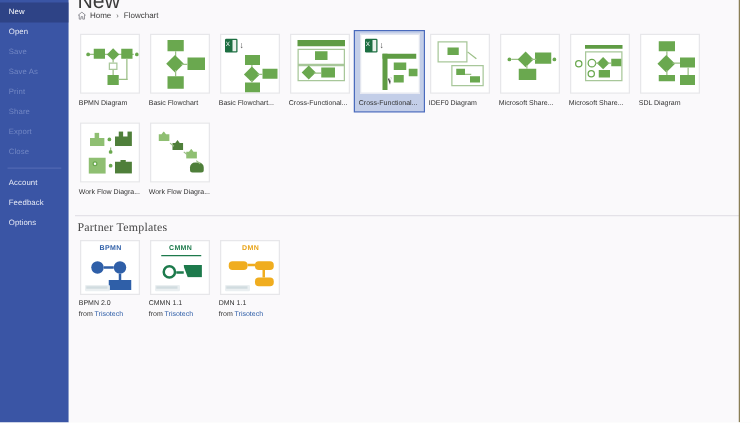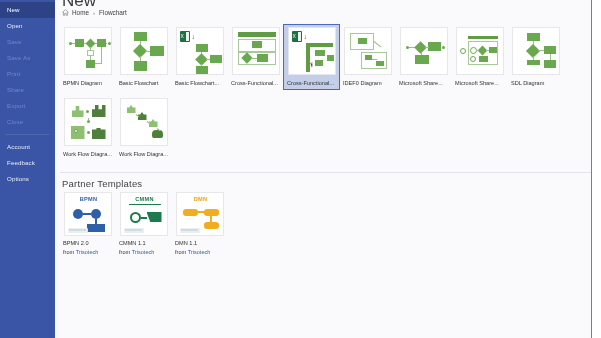--- a/index.html
+++ b/index.html
@@ -203,20 +203,21 @@
   }
 
   
   #partner-heading {
     position: absolute;
     left: 7px; top: 178px;
     font-size: 9.5px;
     color: #444444;
     font-weight: normal;
     letter-spacing: .2px;
+    font-family: Liberation Serif, serif;
   }
   #grid-partner {
     position: absolute;
     left: 5px; top: 192px;
     display: flex;
   }
   .ptile {
     width: 55px;
     margin-right: 1px;
     cursor: pointer;

